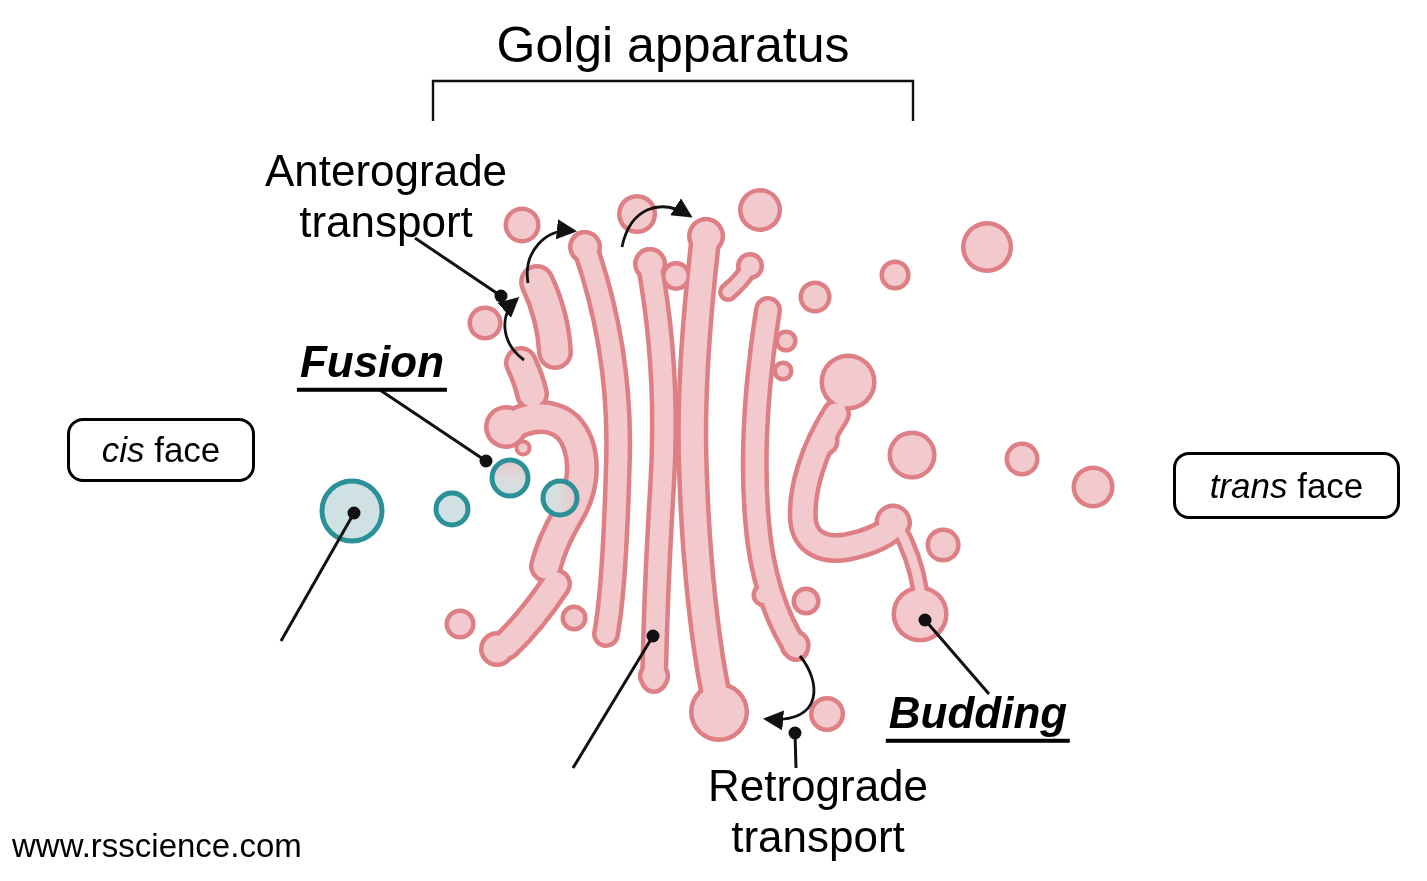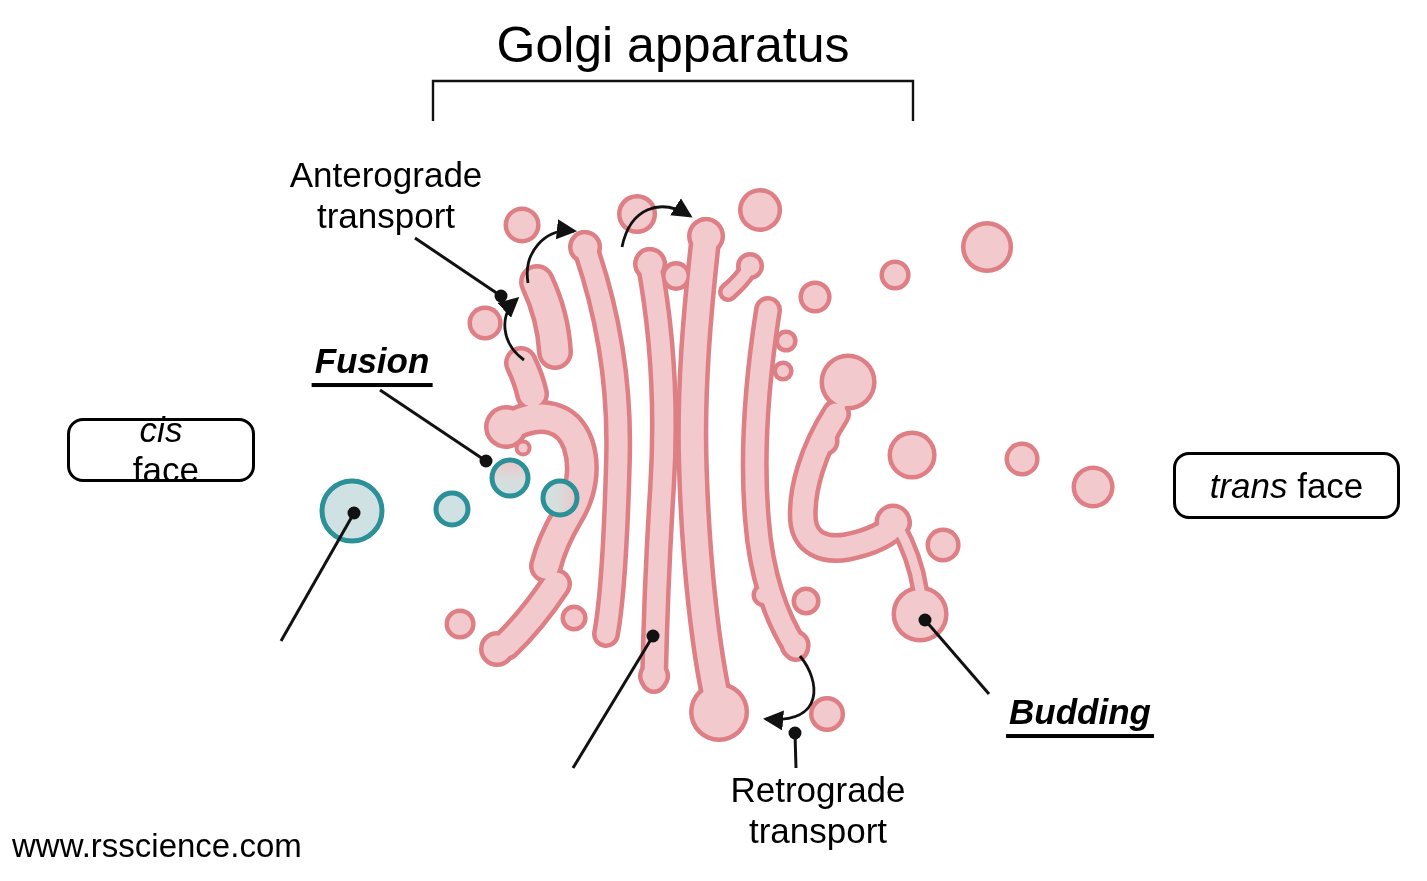--- a/index.html
+++ b/index.html
@@ -10,41 +10,41 @@
   .stage svg{position:absolute;left:0;top:0;}
   
   #outer-layer{stroke:var(--membrane-outline,#dd7f85);fill:none;stroke-linecap:round;stroke-linejoin:round;}
   #inner-layer{stroke:var(--membrane-fill,#f2c9cc);fill:none;stroke-linecap:round;stroke-linejoin:round;}
   .er-vesicle{stroke:var(--er-vesicle-outline,#2b9098);stroke-width:5;}
   .ink{stroke:var(--annotation,#111);fill:none;}
   .dot{fill:var(--annotation,#111);stroke:none;}
   
   .lbl{
     position:absolute;transform:translate(-50%,-50%);
-    font-size:35px;line-height:1.17;text-align:center;white-space:pre-line;
+    font-size:44px;line-height:1.17;text-align:center;white-space:pre-line;
   }
   .title{font-size:50px;}
   .emph{font-weight:bold;font-style:italic;border-bottom:4px solid #000;padding:0 3px 1px 3px;}
   .facebox{
     position:absolute;display:flex;align-items:center;justify-content:center;
     border:3px solid #000;border-radius:16px;font-size:35px;background:#fff;
   }
   .facebox span{white-space:pre;}
   .it{font-style:italic;}
   .watermark{position:absolute;left:12px;top:827px;font-size:33px;}
   
   #lbl-title{left:673px;top:45px;}
   #lbl-anterograde{left:386px;top:196px;}
   #lbl-fusion{left:372px;top:364px;}
-  #box-cis{left:67px;top:418px;width:182px;height:58px;flex-direction:column;}
+  #box-cis{left:67px;top:418px;width:182px;height:58px;}
   #box-trans{left:1173px;top:430px;width:221px;height:61px;margin-top:22px;}
   #lbl-vesicle{left:265px;top:667px;}
   #lbl-cisternae{left:542px;top:787px;}
   #lbl-retrograde{left:818px;top:811px;}
-  #lbl-budding{left:1080px;top:715px;}
+  #lbl-budding{left:978px;top:715px;}
 </style>
 </head>
 <body>
 
 <div class="stage">
 
   <svg width="1427" height="881" viewBox="0 0 1427 881">
     <defs>
       <marker id="arrow" viewBox="0 0 10 10" refX="8.5" refY="5" markerWidth="7.2" markerHeight="7.2" orient="auto-start-reverse">
         <path d="M0 0 L10 5 L0 10 Z" fill="#111"></path>

